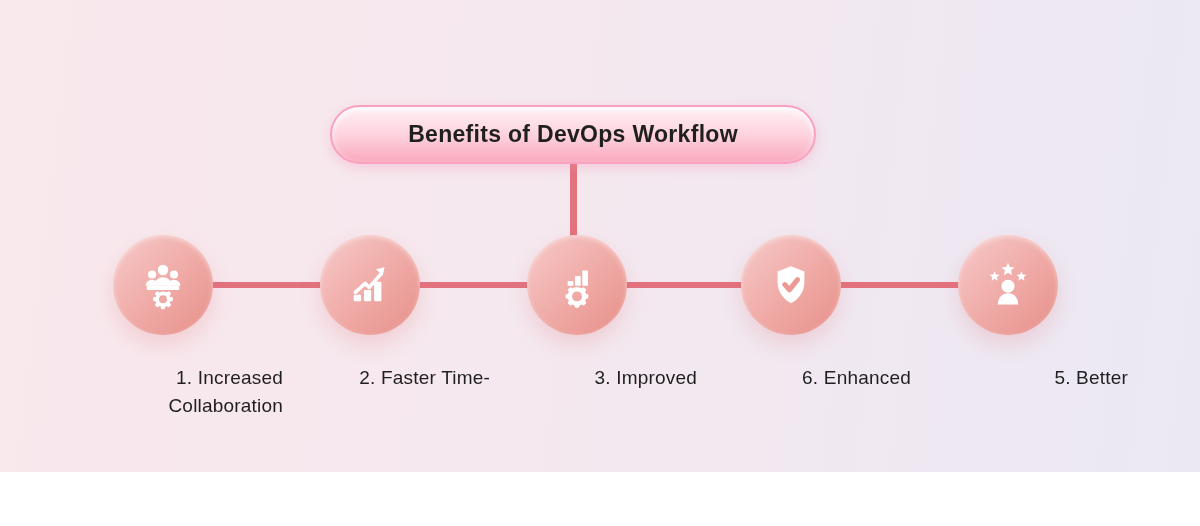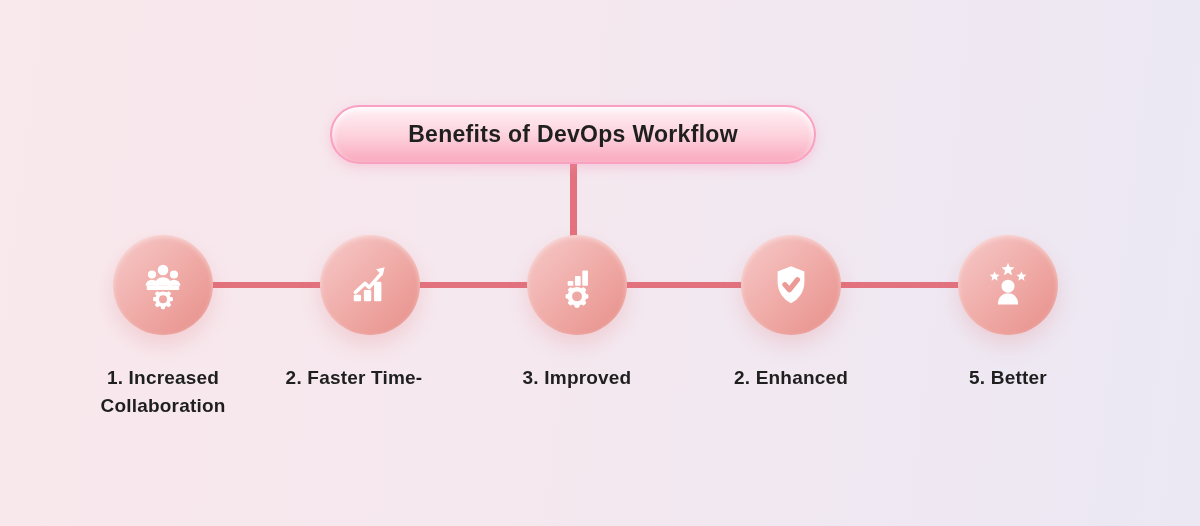--- a/index.html
+++ b/index.html
@@ -2,21 +2,21 @@
 <html style="--background-left: #f9e8ec; --background-right: #ebe8f4; --connector: #e2727e; --pill-top: #fff0f5; --pill-bottom: #f9a8bd; --pill-border: #faa0c0; --circle-light: #f6caca; --circle-dark: #e78f8a; --icon-color: #ffffff; --text: #1f1f1f;"><head>
 <meta charset="utf-8">
 <style>
   html,body{margin:0;padding:0;}
   body{
     font-family:"Liberation Sans","DejaVu Sans",sans-serif;
     -webkit-font-smoothing:antialiased;
   }
   .canvas{
     position:relative;
-    width:1200px;height:526px;
+    width:1200px;height:472px;
     overflow:hidden;
     background:linear-gradient(97deg,var(--background-left,#f9e8ec) 0%,#f5e8ef 45%,var(--background-right,#ebe8f4) 100%);
   }
   
   .title-pill{
     position:absolute;left:330px;top:105px;width:486px;height:59px;
     box-sizing:border-box;
     border:2px solid var(--pill-border,#faa0c0);
     border-radius:31px;
     background:linear-gradient(180deg,var(--pill-top,#fff0f5) 0%,#fdd2dd 52%,var(--pill-bottom,#f9a8bd) 100%);
@@ -41,27 +41,27 @@
   .node-circle{
     position:absolute;top:235px;width:100px;height:100px;border-radius:50%;
     background:linear-gradient(135deg,var(--circle-light,#f6caca) 0%,#f0aca8 50%,var(--circle-dark,#e78f8a) 100%);
     box-shadow:0 10px 20px rgba(222,120,125,0.22), inset 0 2px 5px rgba(255,255,255,0.45);
     display:flex;align-items:center;justify-content:center;
     z-index:2;
   }
   .node-circle svg{width:52px;height:52px;display:block;}
   .node-label{
     position:absolute;top:364px;width:240px;
-    text-align:center;
-    font-size:19px;font-weight:700;letter-spacing:0.2px;
+    text-align:right;
+    font-size:19px;font-weight:400;letter-spacing:0.2px;
     line-height:28px;color:var(--text,#1f1f1f);
     z-index:2;
   }
   .c1{left:113px;} .c2{left:320px;} .c3{left:527px;} .c4{left:741px;} .c5{left:958px;}
-  .l1{left:43px;}  .l2{left:234px;} .l3{left:457px;} .l4{left:671px;} .l5{left:888px;}
+  .l1{left:43px;}  .l2{left:250px;} .l3{left:457px;} .l4{left:671px;} .l5{left:888px;}
 </style>
 </head>
 <body>
 
 <div class="canvas">
 
   <div class="v-line"></div>
   <div class="h-line"></div>
 
   <div class="title-pill">
@@ -138,21 +138,21 @@
     <div>3. Improved</div>
   </div>
 
   <div class="node-circle c4">
     <svg viewBox="0 0 64 64">
       <path fill="#ffffff" d="M32 9 L48.5 15.5 V28 C48.5 40.5 41.5 49.5 32 54.5 C22.5 49.5 15.5 40.5 15.5 28 V15.5 Z"></path>
       <path d="M24.5 31.5 L30 38 L40 25.5" fill="none" stroke="#ec9a96" stroke-width="6.3" stroke-linecap="round" stroke-linejoin="round"></path>
     </svg>
   </div>
   <div class="node-label l4">
-    <div>2. Enhanced</div>
+    <div>6. Enhanced</div>
   </div>
 
   <div class="node-circle c5">
     <svg viewBox="0 0 64 64">
       <g fill="#ffffff">
         <path transform="translate(32 13) scale(0.85)" d="M0 -10 L2.65 -3.64 L9.51 -3.09 L4.28 1.39 L5.88 8.09 L0 4.5 L-5.88 8.09 L-4.28 1.39 L-9.51 -3.09 L-2.65 -3.64 Z"></path>
         <path transform="translate(15.5 21.5) scale(0.65)" d="M0 -10 L2.65 -3.64 L9.51 -3.09 L4.28 1.39 L5.88 8.09 L0 4.5 L-5.88 8.09 L-4.28 1.39 L-9.51 -3.09 L-2.65 -3.64 Z"></path>
         <path transform="translate(48.5 21.5) scale(0.65)" d="M0 -10 L2.65 -3.64 L9.51 -3.09 L4.28 1.39 L5.88 8.09 L0 4.5 L-5.88 8.09 L-4.28 1.39 L-9.51 -3.09 L-2.65 -3.64 Z"></path>
         <circle cx="32" cy="33.5" r="8"></circle>
         <path d="M19.5 56 C19.5 47 25 42 32 42 C39 42 44.5 47 44.5 56 Z"></path>

